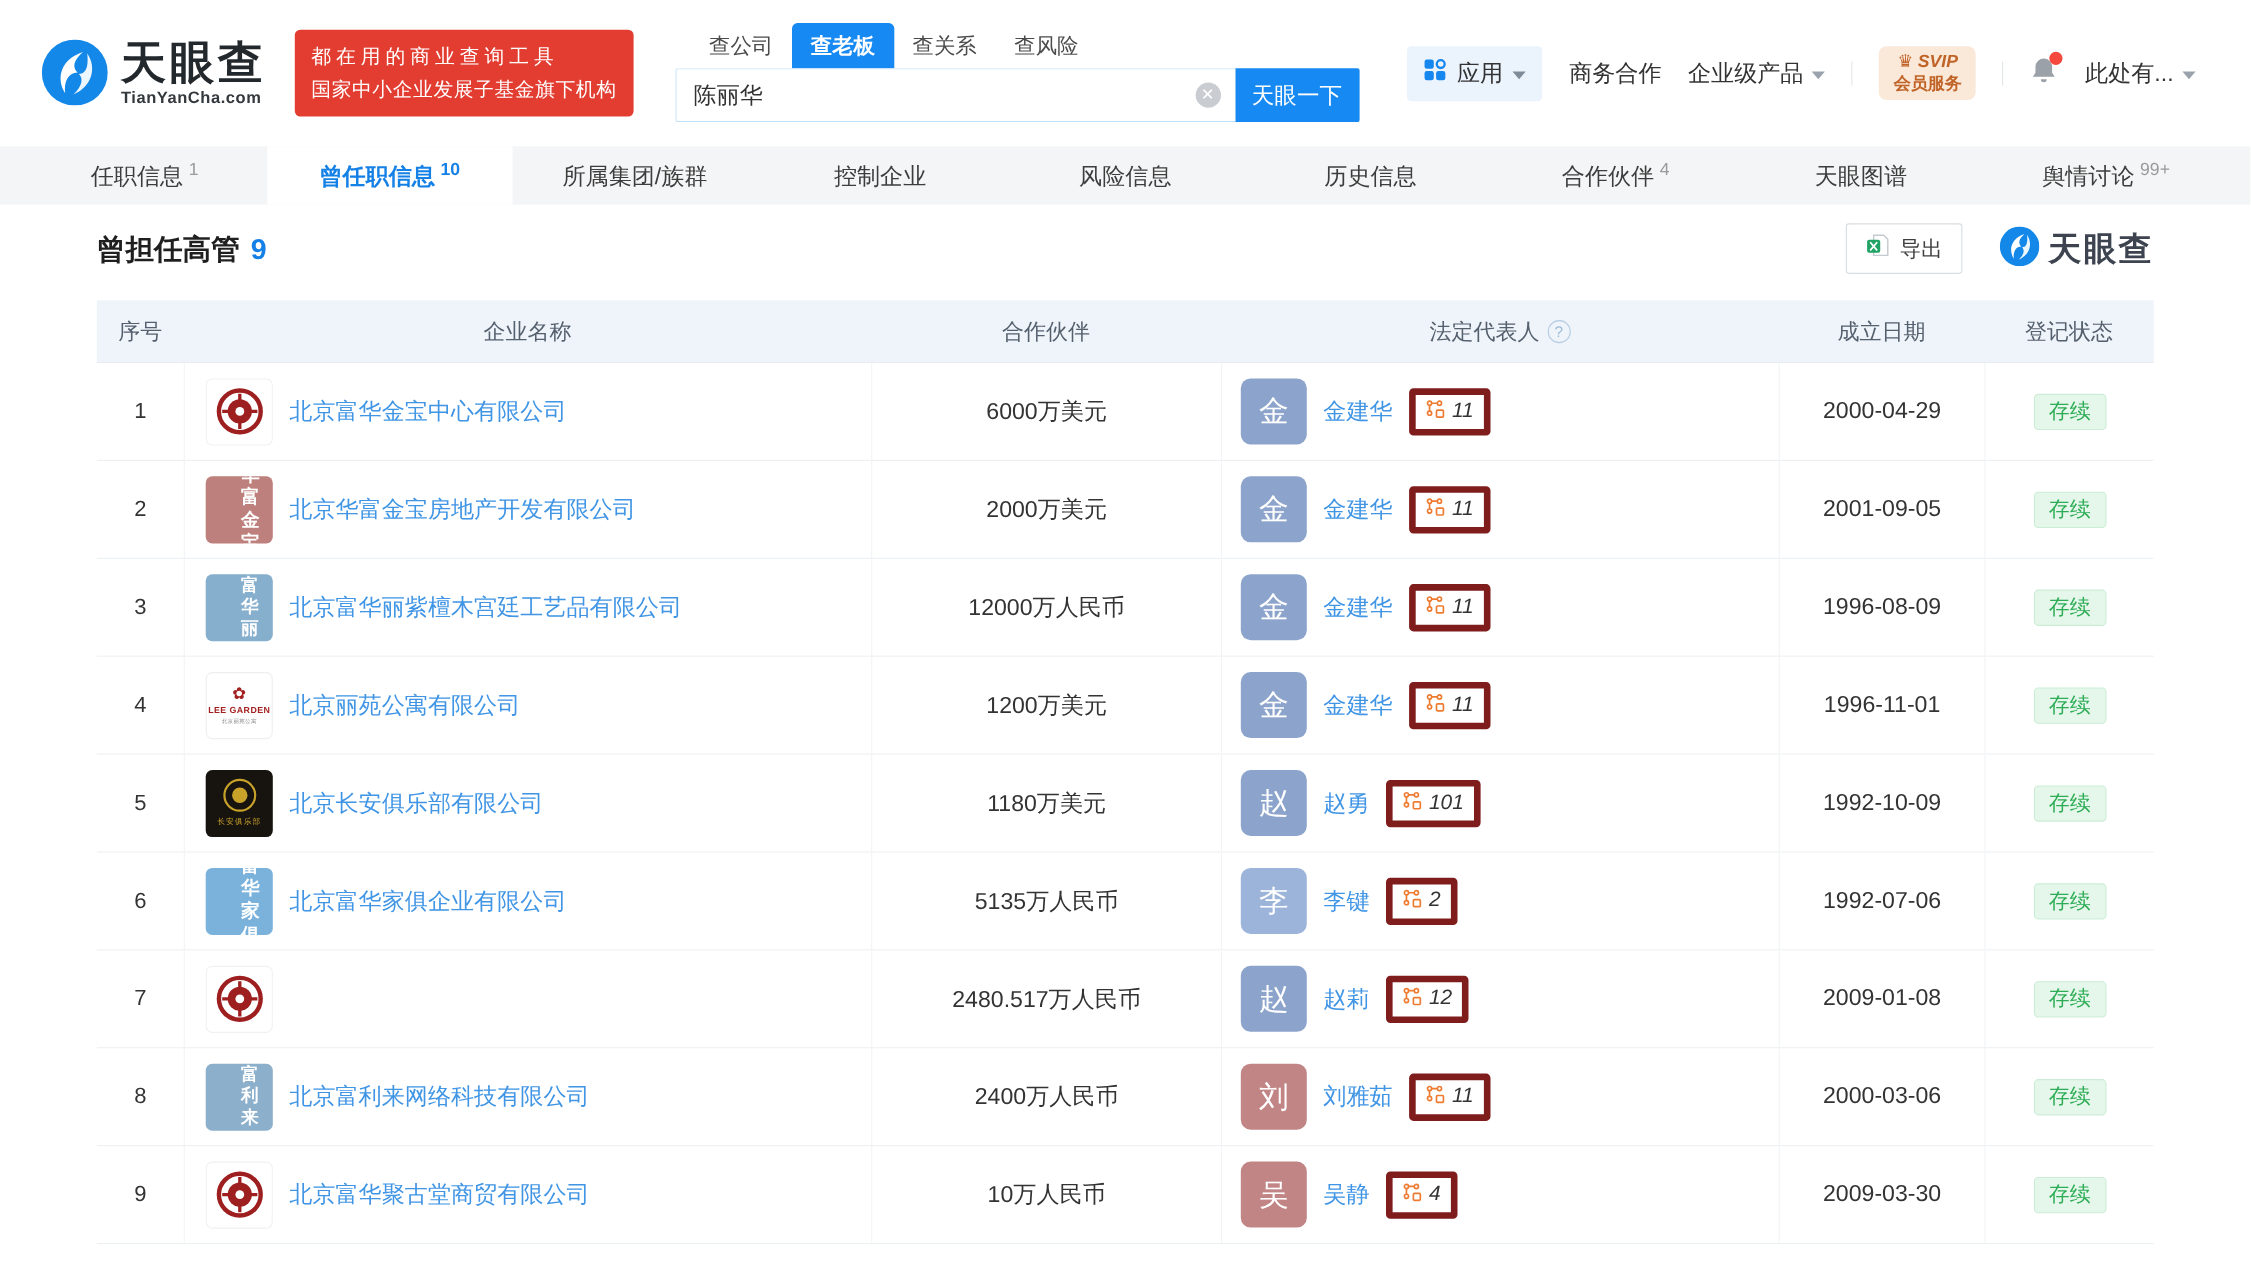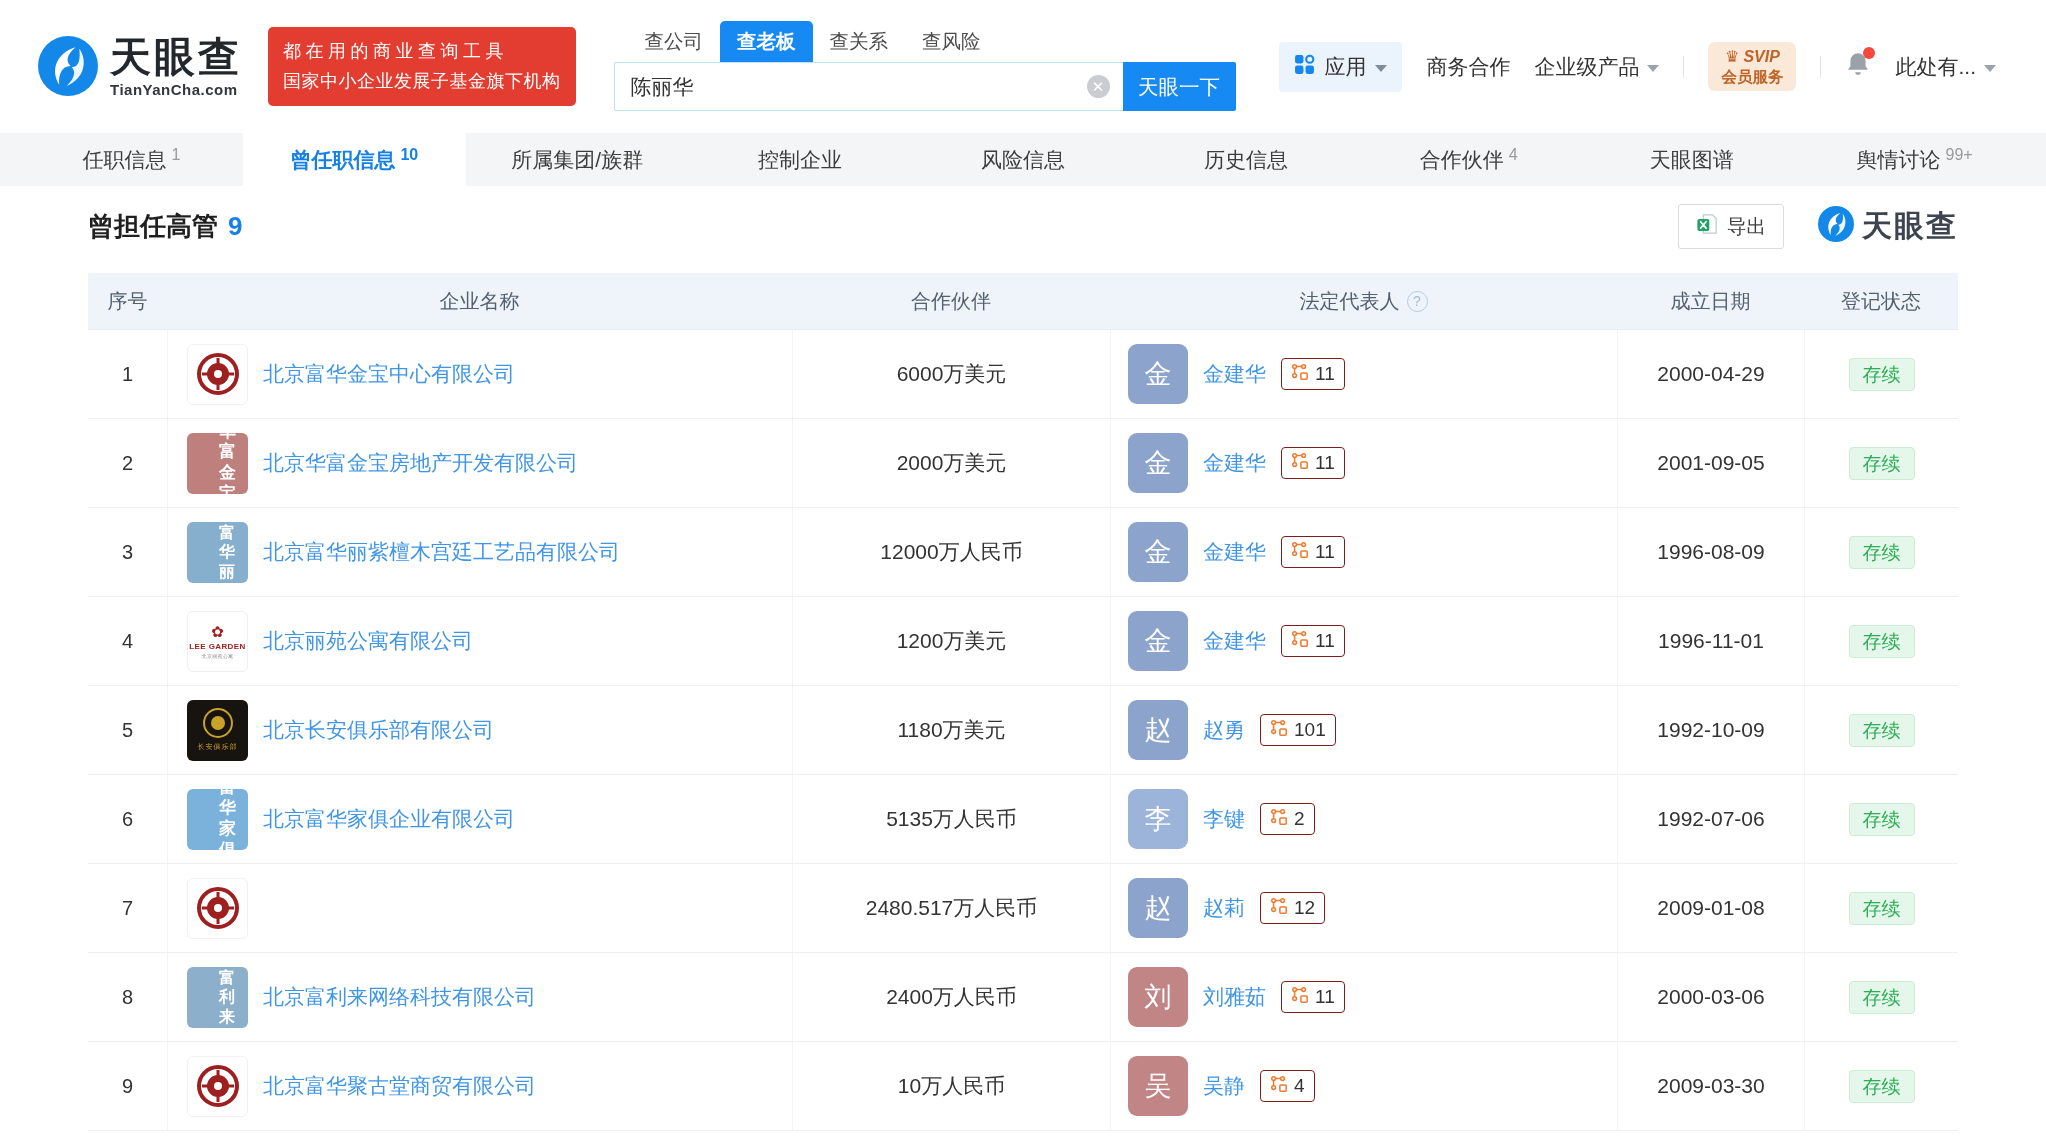--- a/index.html
+++ b/index.html
@@ -76,21 +76,21 @@
   .logo-lee { background:#fff; border:1px solid #efefef; }
   .lee-flower { color:#A32020; font-size:15px; line-height:1; }
   .lee-cap { color:#A32020; font-size:8px; font-weight:bold; margin-top:3px; letter-spacing:.4px; }
   .lee-sub { color:#8a8a8a; font-size:5px; margin-top:2px; letter-spacing:.3px; }
   .logo-club { background:#17130e; }
   .club-ring { width:30px; height:30px; border:2px solid #C9A22A; border-radius:50%; display:flex; align-items:center; justify-content:center; }
   .club-core { width:14px; height:14px; border-radius:50%; background:#C9A22A; }
   .club-cap { color:#C9A22A; font-size:7px; margin-top:4px; letter-spacing:1px; }
 
   .avatar { width:60px; height:60px; border-radius:9px; color:#fff; font-size:27px; display:flex; align-items:center; justify-content:center; flex:0 0 auto; }
-  .rel-badge { display:flex; align-items:center; gap:6px; border:1px solid #7f1d1d; border-radius:4px; background:#fff; padding:4px 9px; cursor:pointer; }
+  .rel-badge { display:flex; align-items:center; gap:6px; border:6px solid #7f1d1d; border-radius:4px; background:#fff; padding:4px 9px; cursor:pointer;font-style:italic; }
   .rel-badge .num { font-size:19px; color:#333; }
 
   .status-badge { background:#E5F7EB; border:1px solid #CBEDD6; color:#2EAD56; font-size:19px; border-radius:4px; padding:6px 13px; line-height:1; }
 
   .help-icon { width:21px; height:21px; border-radius:50%; border:1.5px solid #B5CCE2; color:#9FBCD8; font-size:14px; display:inline-flex; align-items:center; justify-content:center; cursor:pointer; }
 </style>
 </head>
 <body>
 
 <header class="top-header">

